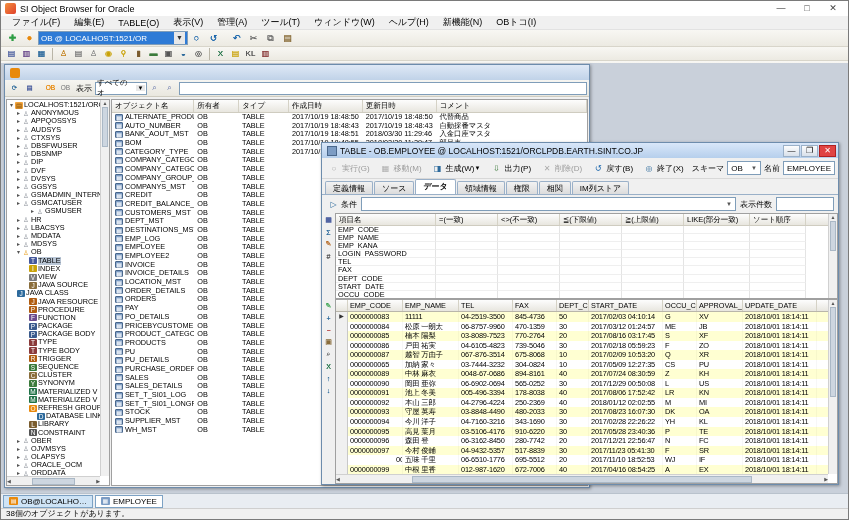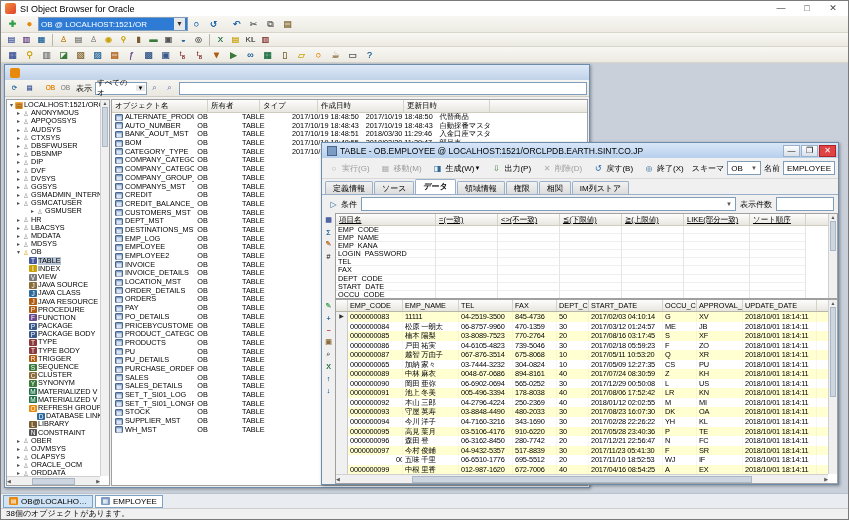--- a/index.html
+++ b/index.html
@@ -68,21 +68,21 @@
   .tab { border:1px solid #9ab0c8; border-bottom:none; background:linear-gradient(#f2f2f2,#dcdcdc); padding:1px 7px 1px; font-size:8px; margin-right:1px; height:13px; border-radius:2px 2px 0 0; }
   .tab.active { background:#fff; height:15px; font-weight:bold; }
   #condrow { height:18px; display:flex; align-items:center; background:#f0f0f0; padding:0 4px; font-size:8px; }
   #critarea { height:86px; display:flex; background:#f0f0f0; position:relative; }
   .lstrip { width:13px; background:#f0f0f0; display:flex; flex-direction:column; align-items:center; padding-top:1px; }
   .lstrip .icn { width:11px; height:10px; font-size:7px; margin:1px 0; }
   #critgrid { flex:1; background:#fff; border:1px solid #a0a0a0; position:relative; overflow:hidden; }
   .crow { display:flex; height:8.1px; line-height:8.1px; }
   .ccell { border-right:1px solid #e4e4e4; border-bottom:1px solid #efefef; font-size:7.3px; padding-left:2px; overflow:hidden; white-space:nowrap; }
   .chead { display:flex; height:12px; background:linear-gradient(#fdfdfd,#e8e6df); border-bottom:1px solid #cfccc0; }
-  .chead .hcell { line-height:11px;text-decoration:underline; }
+  .chead .hcell { line-height:11px; }
   #dataarea { flex:1; display:flex; background:#f0f0f0; position:relative; overflow:hidden; }
   #datagrid { flex:1; background:#fff; border:1px solid #a0a0a0; position:relative; overflow:hidden; }
   .grow { display:flex; height:9.55px; line-height:9.55px; white-space:nowrap; }
   .grow.odd { background:#ffffd2; }
   .gcell { overflow:hidden; padding-left:2px; font-size:7.4px; letter-spacing:-0.2px; border-right:1px solid #00000008; }
   .gcell.mark { background:#f0f0f0; border-right:1px solid #c8c8c8; text-align:center; font-size:6px; color:#333; padding-left:0; }
   .ghead { display:flex; height:12px; background:linear-gradient(#fdfdfd,#e8e6df); border-bottom:1px solid #b9b6aa; }
   .ghead .hcell { line-height:11px; font-size:7.3px; padding-left:2px; }
 
   
@@ -99,20 +99,32 @@
   <div class="titlebar">
     <span class="appico"></span>
     <span class="ttl">SI Object Browser for Oracle</span>
     <span class="wbtns">
       <span class="wbtn">—</span>
       <span class="wbtn">□</span>
       <span class="wbtn close">✕</span>
     </span>
   </div>
 
+  <div class="menubar" id="menubar">
+      <span>ファイル(F)</span>
+      <span>編集(E)</span>
+      <span>TABLE(O)</span>
+      <span>表示(V)</span>
+      <span>管理(A)</span>
+      <span>ツール(T)</span>
+      <span>ウィンドウ(W)</span>
+      <span>ヘルプ(H)</span>
+      <span>新機能(N)</span>
+      <span>OBトコ(I)</span>
+    </div>
 
   <div class="tbar" id="tb1">
     <span id="tb1a"><span class="icn" style="color: rgb(47, 158, 68); text-shadow: rgb(47, 158, 68) 0px 0px 0.5px;">✚</span><span class="icn" style="color: rgb(232, 137, 12); text-shadow: rgb(232, 137, 12) 0px 0px 0.5px;">●</span></span>
     <span class="combo" style="width:150px;">
       <span style="flex:1;overflow:hidden;">OB @ LOCALHOST:1521/OR</span>
         <span class="arr">▼</span>
     </span>
     <span id="tb1b"><span class="icn" style="color: rgb(24, 100, 171); text-shadow: rgb(24, 100, 171) 0px 0px 0.5px;">○</span><span class="icn" style="color: rgb(24, 100, 171); text-shadow: rgb(24, 100, 171) 0px 0px 0.5px;">↺</span><span class="tsep"></span><span class="icn" style="color: rgb(24, 100, 171); text-shadow: rgb(24, 100, 171) 0px 0px 0.5px;">↶</span><span class="icn" style="color: rgb(102, 102, 102); text-shadow: rgb(102, 102, 102) 0px 0px 0.5px;">✂</span><span class="icn" style="color: rgb(102, 102, 102); text-shadow: rgb(102, 102, 102) 0px 0px 0.5px;">⧉</span><span class="icn" style="color: rgb(138, 109, 59); text-shadow: rgb(138, 109, 59) 0px 0px 0.5px;">▤</span></span>
   </div>
   <div class="tbar" id="tb2">
@@ -291,21 +303,21 @@
               <div class="tnode" style="padding-left: 14px;">
                 <span class="tw"></span>
                 <span class="tico" style="background: rgb(122, 122, 122); color: rgb(255, 255, 255);">V</span>
                 <span class="tlb">VIEW</span>
               </div>
               <div class="tnode" style="padding-left: 14px;">
                 <span class="tw"></span>
                 <span class="tico" style="background: rgb(138, 109, 59); color: rgb(255, 255, 255);">J</span>
                 <span class="tlb">JAVA SOURCE</span>
               </div>
-              <div class="tnode" style="padding-left: 14px;">
+              <div class="tnode" style="padding-left: 2px;">
                 <span class="tw"></span>
                 <span class="tico" style="background: rgb(45, 106, 156); color: rgb(255, 255, 255);">J</span>
                 <span class="tlb">JAVA CLASS</span>
               </div>
               <div class="tnode" style="padding-left: 14px;">
                 <span class="tw"></span>
                 <span class="tico" style="background: rgb(176, 92, 16); color: rgb(255, 255, 255);">J</span>
                 <span class="tlb">JAVA RESOURCE</span>
               </div>
               <div class="tnode" style="padding-left: 14px;">
@@ -421,20 +433,21 @@
               <span>▶</span>
             </div>
         </div>
         <div id="listpane">
           <div class="hrow" id="objhead">
               <span class="hcell" style="width: 96px;">オブジェクト名</span>
               <span class="hcell" style="width: 52px;">所有者</span>
               <span class="hcell" style="width: 58px;">タイプ</span>
               <span class="hcell" style="width: 86px;">作成日時</span>
               <span class="hcell" style="width: 86px;">更新日時</span>
+              <span class="hcell" style="width: 176px;">コメント</span>
             </div>
           <div id="objrows">
               <div class="lrow">
                 <span class="lcell" style="width: 96px;"><span class="rico">▦</span>ALTERNATE_PRODUCTS</span>
                 <span class="lcell" style="width: 52px;">OB</span>
                 <span class="lcell" style="width: 58px;">TABLE</span>
                 <span class="lcell" style="width: 86px;">2017/10/19 18:48:50</span>
                 <span class="lcell" style="width: 86px;">2017/10/19 18:48:50</span>
                 <span class="lcell" style="width: 176px;">代替商品</span>
               </div>
@@ -978,21 +991,21 @@
                 <span class="gcell" style="width: 46px;">ZO</span>
                 <span class="gcell" style="width: 74px;">2018/10/01 18:14:11</span>
               </div>
               <div class="grow odd">
                 <span class="gcell mark" style="width: 12px;"></span>
                 <span class="gcell" style="width: 55px;">0000000087</span>
                 <span class="gcell" style="width: 56px;">越智 万由子</span>
                 <span class="gcell" style="width: 54px;">067-876-3514</span>
                 <span class="gcell" style="width: 44px;">675-8068</span>
                 <span class="gcell" style="width: 32px;">10</span>
-                <span class="gcell" style="width: 74px;">2017/05/11 10:53:20</span>
+                <span class="gcell" style="width: 74px;">2017/02/09 10:53:20</span>
                 <span class="gcell" style="width: 34px;">Q</span>
                 <span class="gcell" style="width: 46px;">XR</span>
                 <span class="gcell" style="width: 74px;">2018/10/01 18:14:11</span>
               </div>
               <div class="grow">
                 <span class="gcell mark" style="width: 12px;"></span>
                 <span class="gcell" style="width: 55px;">0000000065</span>
                 <span class="gcell" style="width: 56px;">加納 家々</span>
                 <span class="gcell" style="width: 54px;">03-7444-3232</span>
                 <span class="gcell" style="width: 44px;">304-0824</span>

